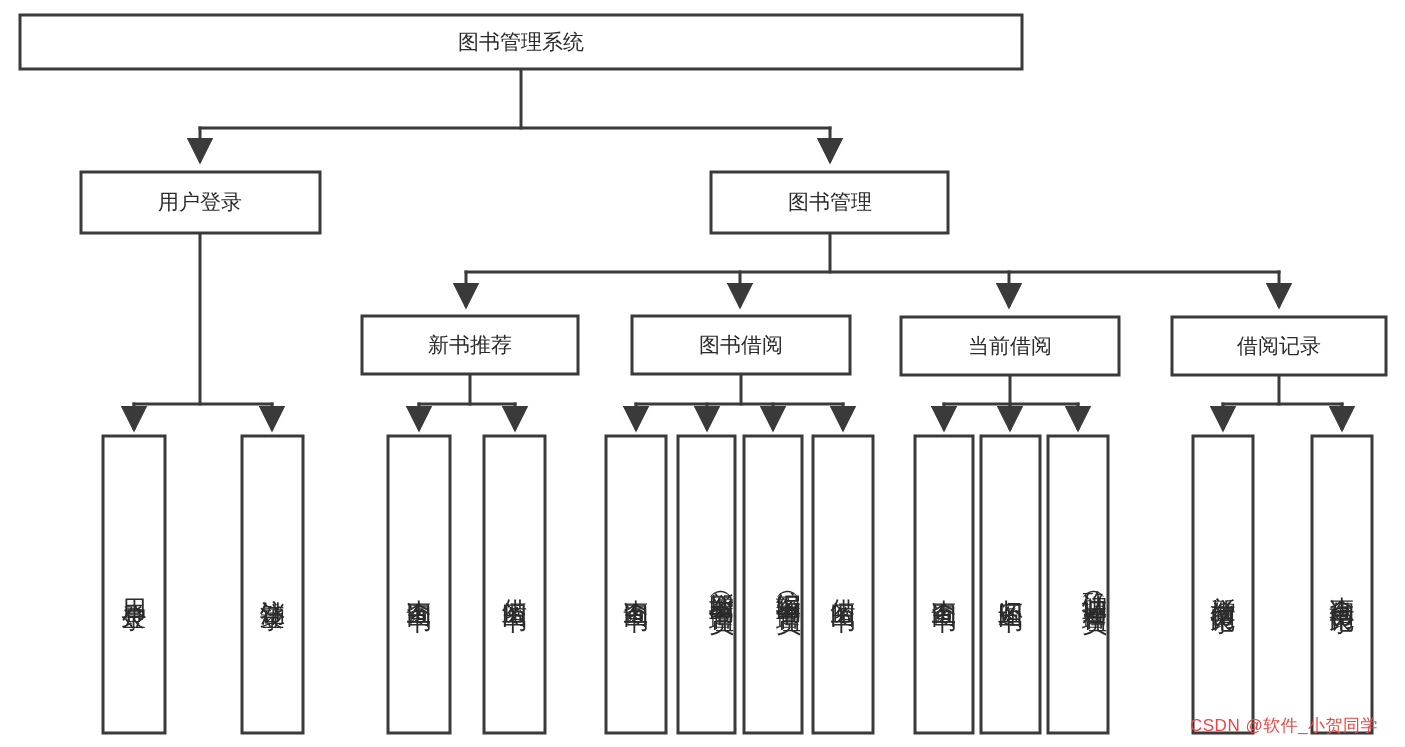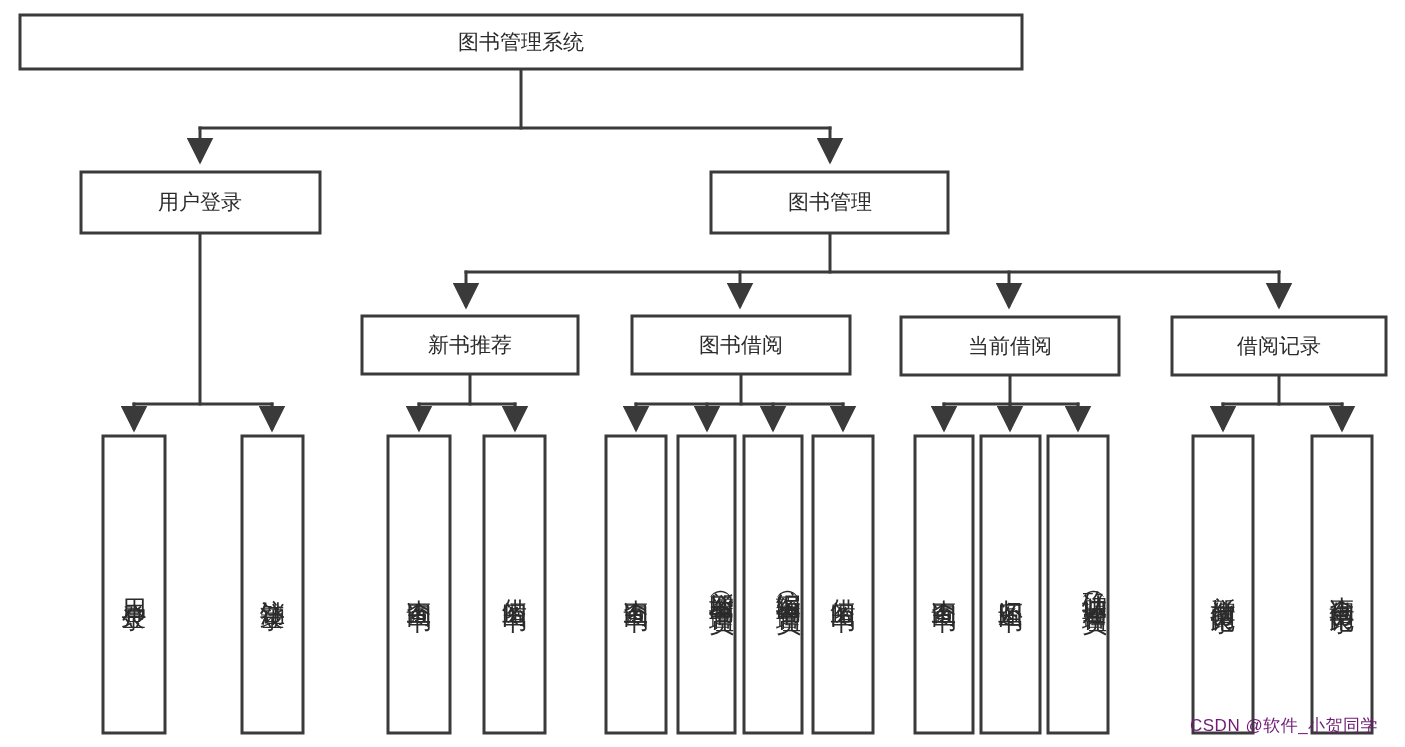--- a/index.html
+++ b/index.html
@@ -64,21 +64,21 @@
     align-items: center;
     justify-content: center;
     pointer-events: none;
   }
   .watermark {
     position: absolute;
     left: 1190px;
     top: 714px;
     font-family: "Liberation Sans", "DejaVu Sans", sans-serif;
     font-size: 17px;
-    color: #701a75;
+    color: #ef4444;
     letter-spacing: 0.5px;
     white-space: nowrap;
   }
 </style>
 </head>
 <body>
 
 <div id="diagram-root">
 
   <svg id="flow" viewBox="0 0 1405 747">

